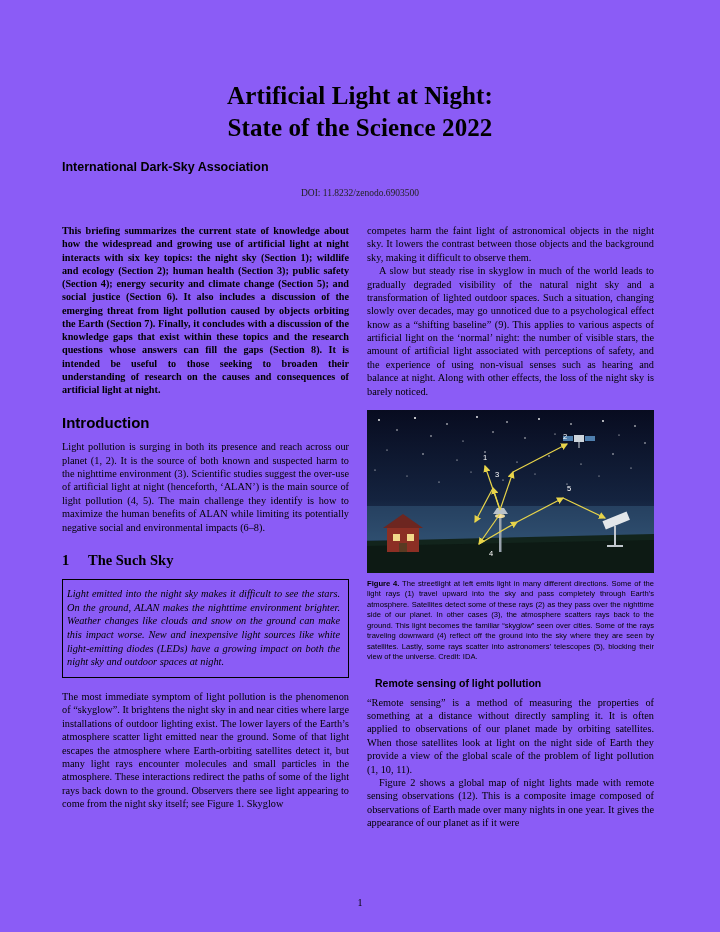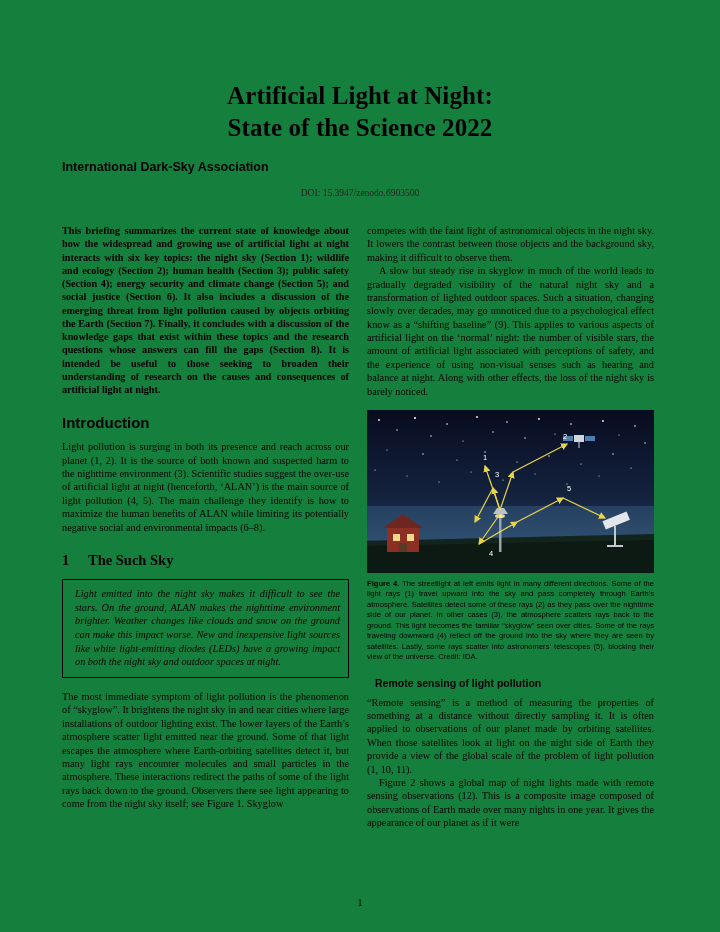--- a/index.html
+++ b/index.html
@@ -6,21 +6,21 @@
     margin: 0;
     padding: 0;
     background: #e8e8e8;
   }
   body {
     font-family: "Liberation Serif", serif;
   }
   .page {
     width: 720px;
     height: 932px;
-    background: #15803d;
+    background: #8b5cf6;
     position: relative;
     box-sizing: border-box;
     padding: 54px 62px 30px 62px;
     overflow: hidden;
   }
   .title {
     text-align: center;
     font-family: "Liberation Serif", serif;
     font-weight: bold;
     font-size: 25px;
@@ -84,21 +84,21 @@
   }
   h3.sub {
     font-family: "Liberation Sans", sans-serif;
     font-weight: bold;
     font-size: 10.5px;
     margin: 14px 0 7px 0;
     padding-left: 8px;
   }
   .quotebox {
     border: 1px solid #000;
-    padding: 7px 8px 8px 12px;
+    padding: 7px 8px 8px 4px;
     margin: 10px 0 12px 0;
   }
   .quotebox p {
     font-style: italic;
     font-size: 10.3px;
     line-height: 1.33;
     text-align: justify;
   }
   .figure {
     margin-top: 12px;
@@ -125,21 +125,21 @@
 <body>
 
 <div class="page">
 
   <div class="title">
     <div>Artificial Light at Night:</div>
     <div>State of the Science 2022</div>
   </div>
 
   <div class="authors">International Dark-Sky Association</div>
-  <div class="doi">DOI: 15.3947/zenodo.6903500</div>
+  <div class="doi">DOI: 11.8232/zenodo.6903500</div>
 
   <div class="columns">
 
     <div class="col">
 
       <p class="abstract">This briefing summarizes the current state of knowledge about how the widespread and growing use of artificial light at night interacts with six key topics: the night sky (Section 1); wildlife and ecology (Section 2); human health (Section 3); public safety (Section 4); energy security and climate change (Section 5); and social justice (Section 6). It also includes a discussion of the emerging threat from light pollution caused by objects orbiting the Earth (Section 7). Finally, it concludes with a discussion of the knowledge gaps that exist within these topics and the research questions whose answers can fill the gaps (Section 8). It is intended be useful to those seeking to broaden their understanding of research on the causes and consequences of artificial light at night.</p>
 
       <h2 class="section">Introduction</h2>
       <p>Light pollution is surging in both its presence and reach across our planet (1, 2). It is the source of both known and suspected harm to the nighttime environment (3). Scientific studies suggest the over-use of artificial light at night (henceforth, ‘ALAN’) is the main source of light pollution (4, 5). The main challenge they identify is how to maximize the human benefits of ALAN while limiting its potentially negative social and environmental impacts (6–8).</p>
 
@@ -150,21 +150,21 @@
       <div class="quotebox">
         <p>Light emitted into the night sky makes it difficult to see the stars. On the ground, ALAN makes the nighttime environment brighter. Weather changes like clouds and snow on the ground can make this impact worse. New and inexpensive light sources like white light-emitting diodes (LEDs) have a growing impact on both the night sky and outdoor spaces at night.</p>
       </div>
 
       <p>The most immediate symptom of light pollution is the phenomenon of “skyglow”. It brightens the night sky in and near cities where large installations of outdoor lighting exist. The lower layers of the Earth’s atmosphere scatter light emitted near the ground. Some of that light escapes the atmosphere where Earth-orbiting satellites detect it, but many light rays encounter molecules and small particles in the atmosphere. These interactions redirect the paths of some of the light rays back down to the ground. Observers there see light appearing to come from the night sky itself; see Figure 1. Skyglow</p>
 
     </div>
 
     <div class="col">
 
-      <p>competes with the faint light of astronomical objects in the night sky. It lowers the contrast between those objects and the background sky, making it difficult to observe them.</p>
+      <p>competes harm the faint light of astronomical objects in the night sky. It lowers the contrast between those objects and the background sky, making it difficult to observe them.</p>
       <p class="indent">A slow but steady rise in skyglow in much of the world leads to gradually degraded visibility of the natural night sky and a transformation of lighted outdoor spaces. Such a situation, changing slowly over decades, may go unnoticed due to a psychological effect know as a “shifting baseline” (9). This applies to various aspects of artificial light on the ‘normal’ night: the number of visible stars, the amount of artificial light associated with perceptions of safety, and the experience of using non-visual senses such as hearing and balance at night. Along with other effects, the loss of the night sky is barely noticed.</p>
 
       <div class="figure">
         <svg class="fig-svg" width="287" height="163" viewBox="0 0 287 163">
           <defs>
             <linearGradient id="skyGrad" x1="0" y1="0" x2="0" y2="1">
               <stop offset="0%" stop-color="#080c20"></stop>
               <stop offset="55%" stop-color="#14233f"></stop>
               <stop offset="100%" stop-color="#35597a"></stop>
             </linearGradient>

